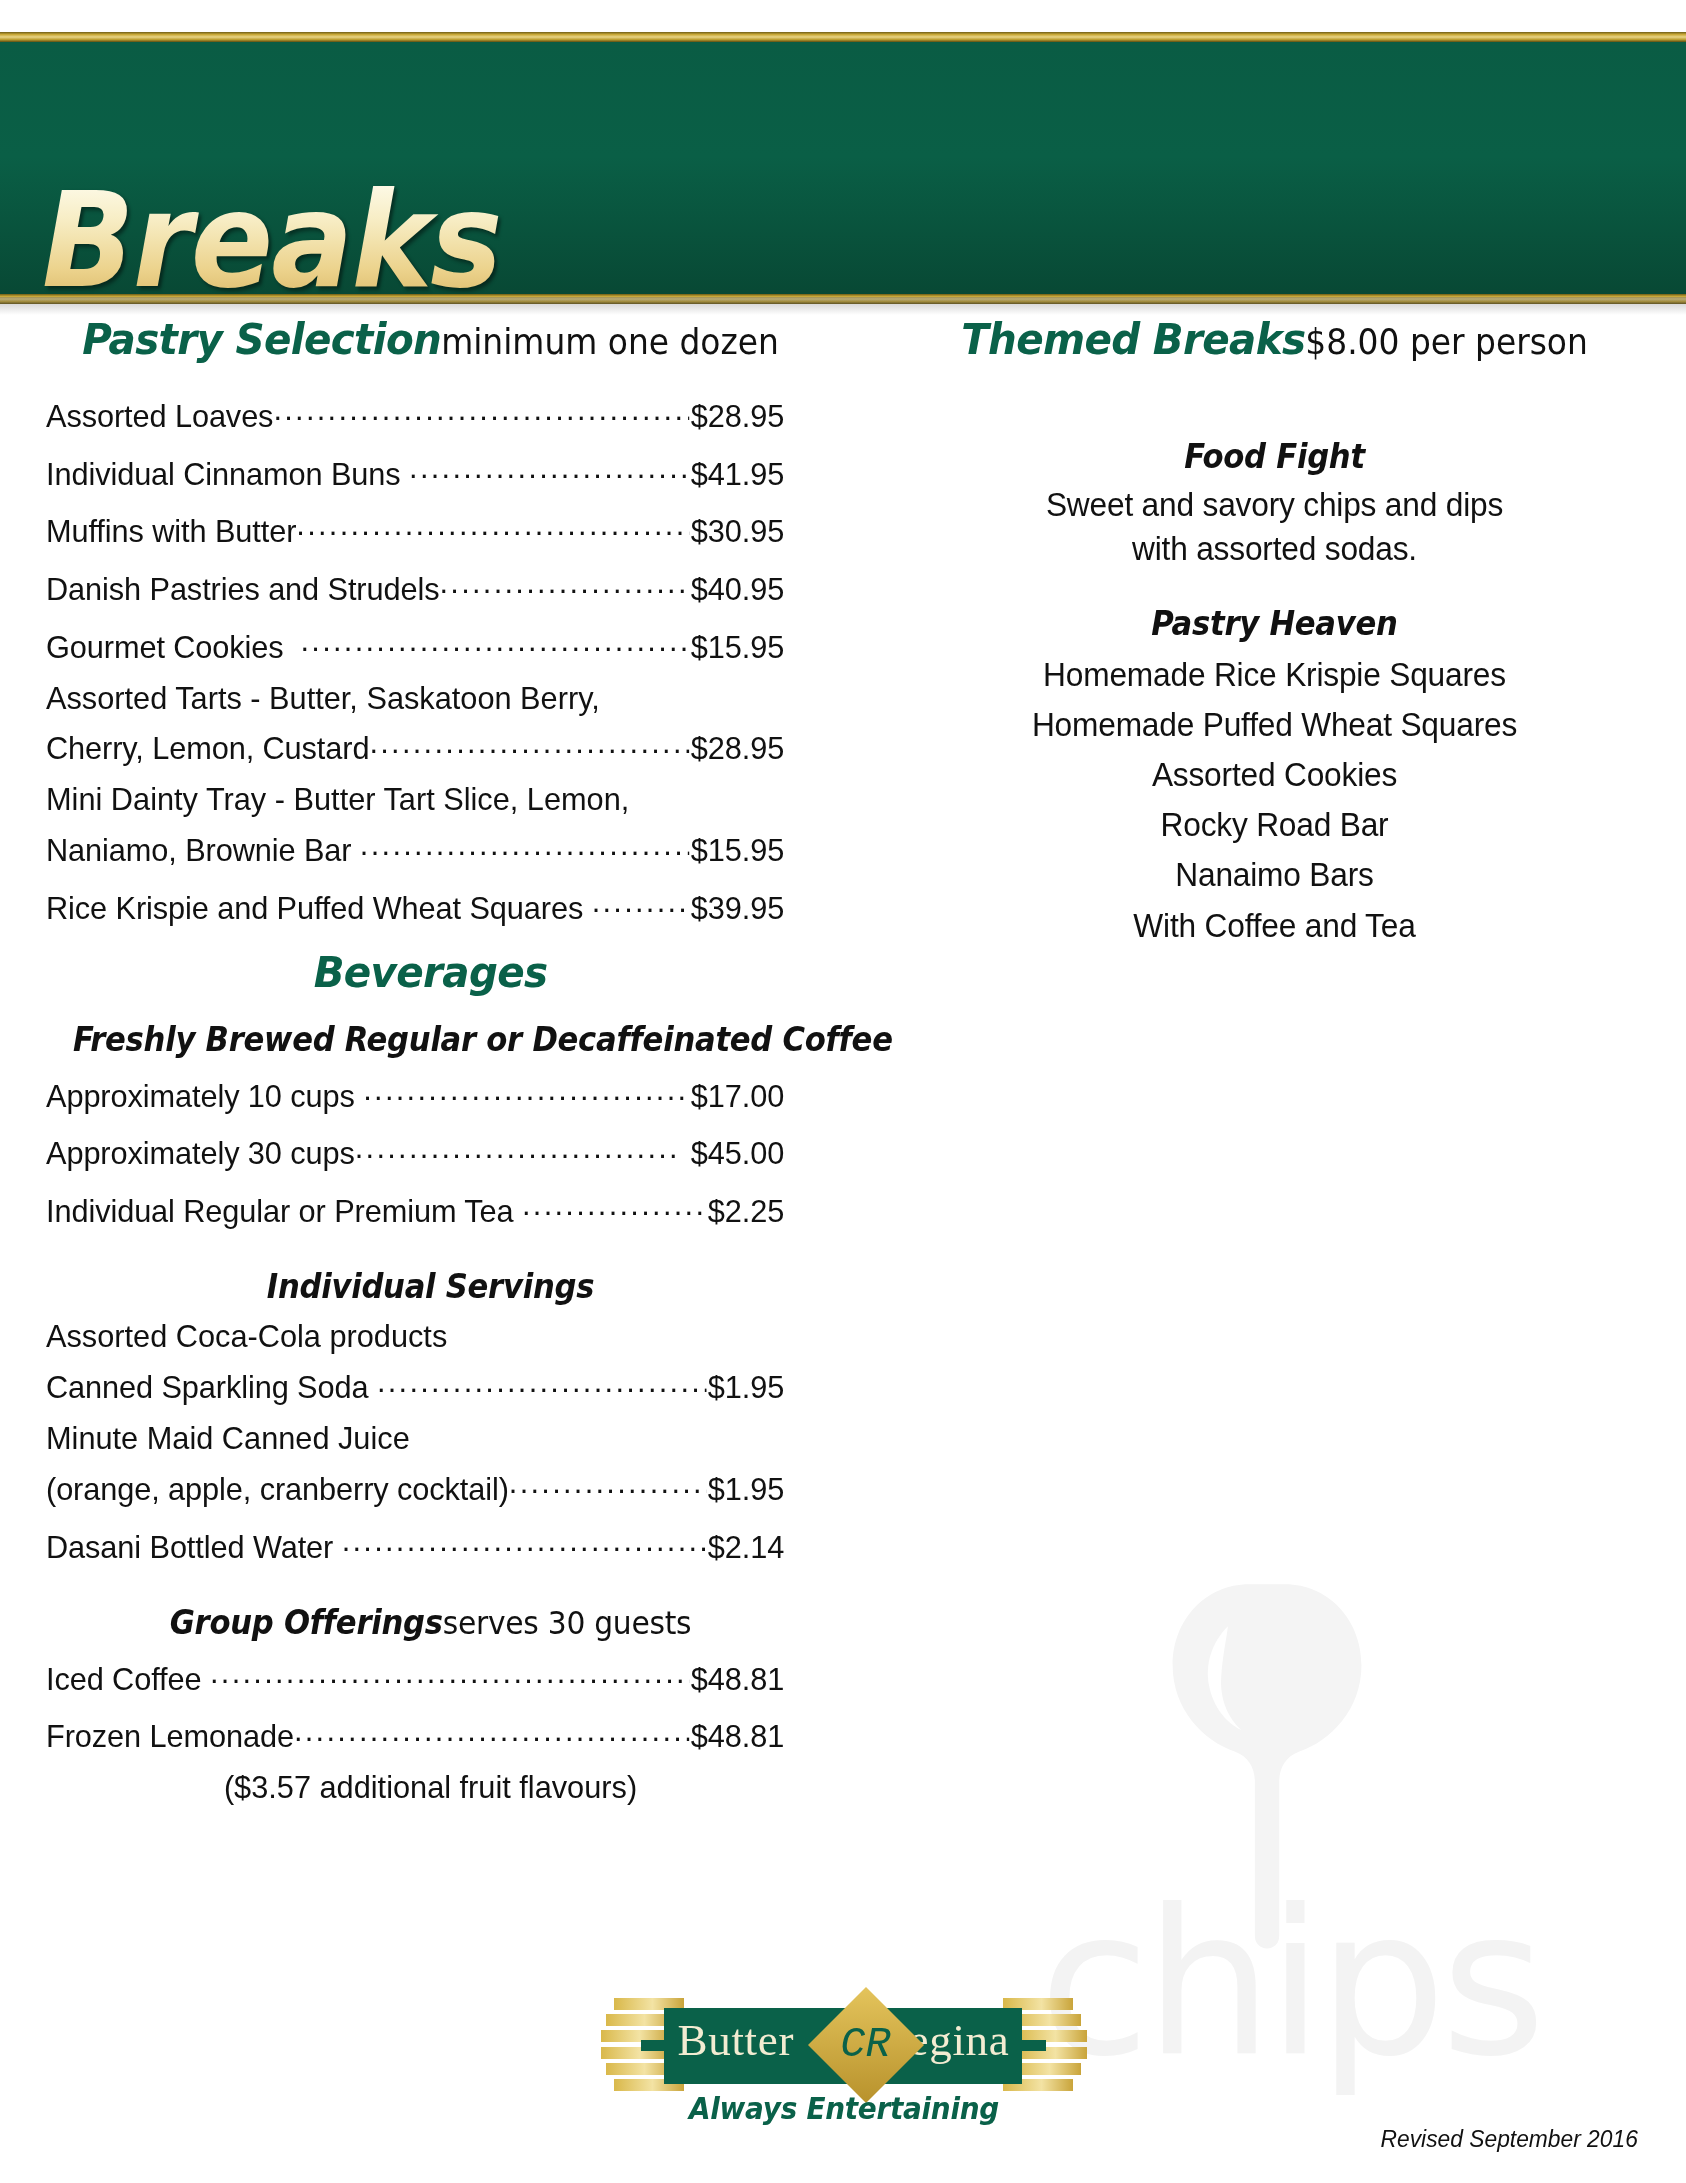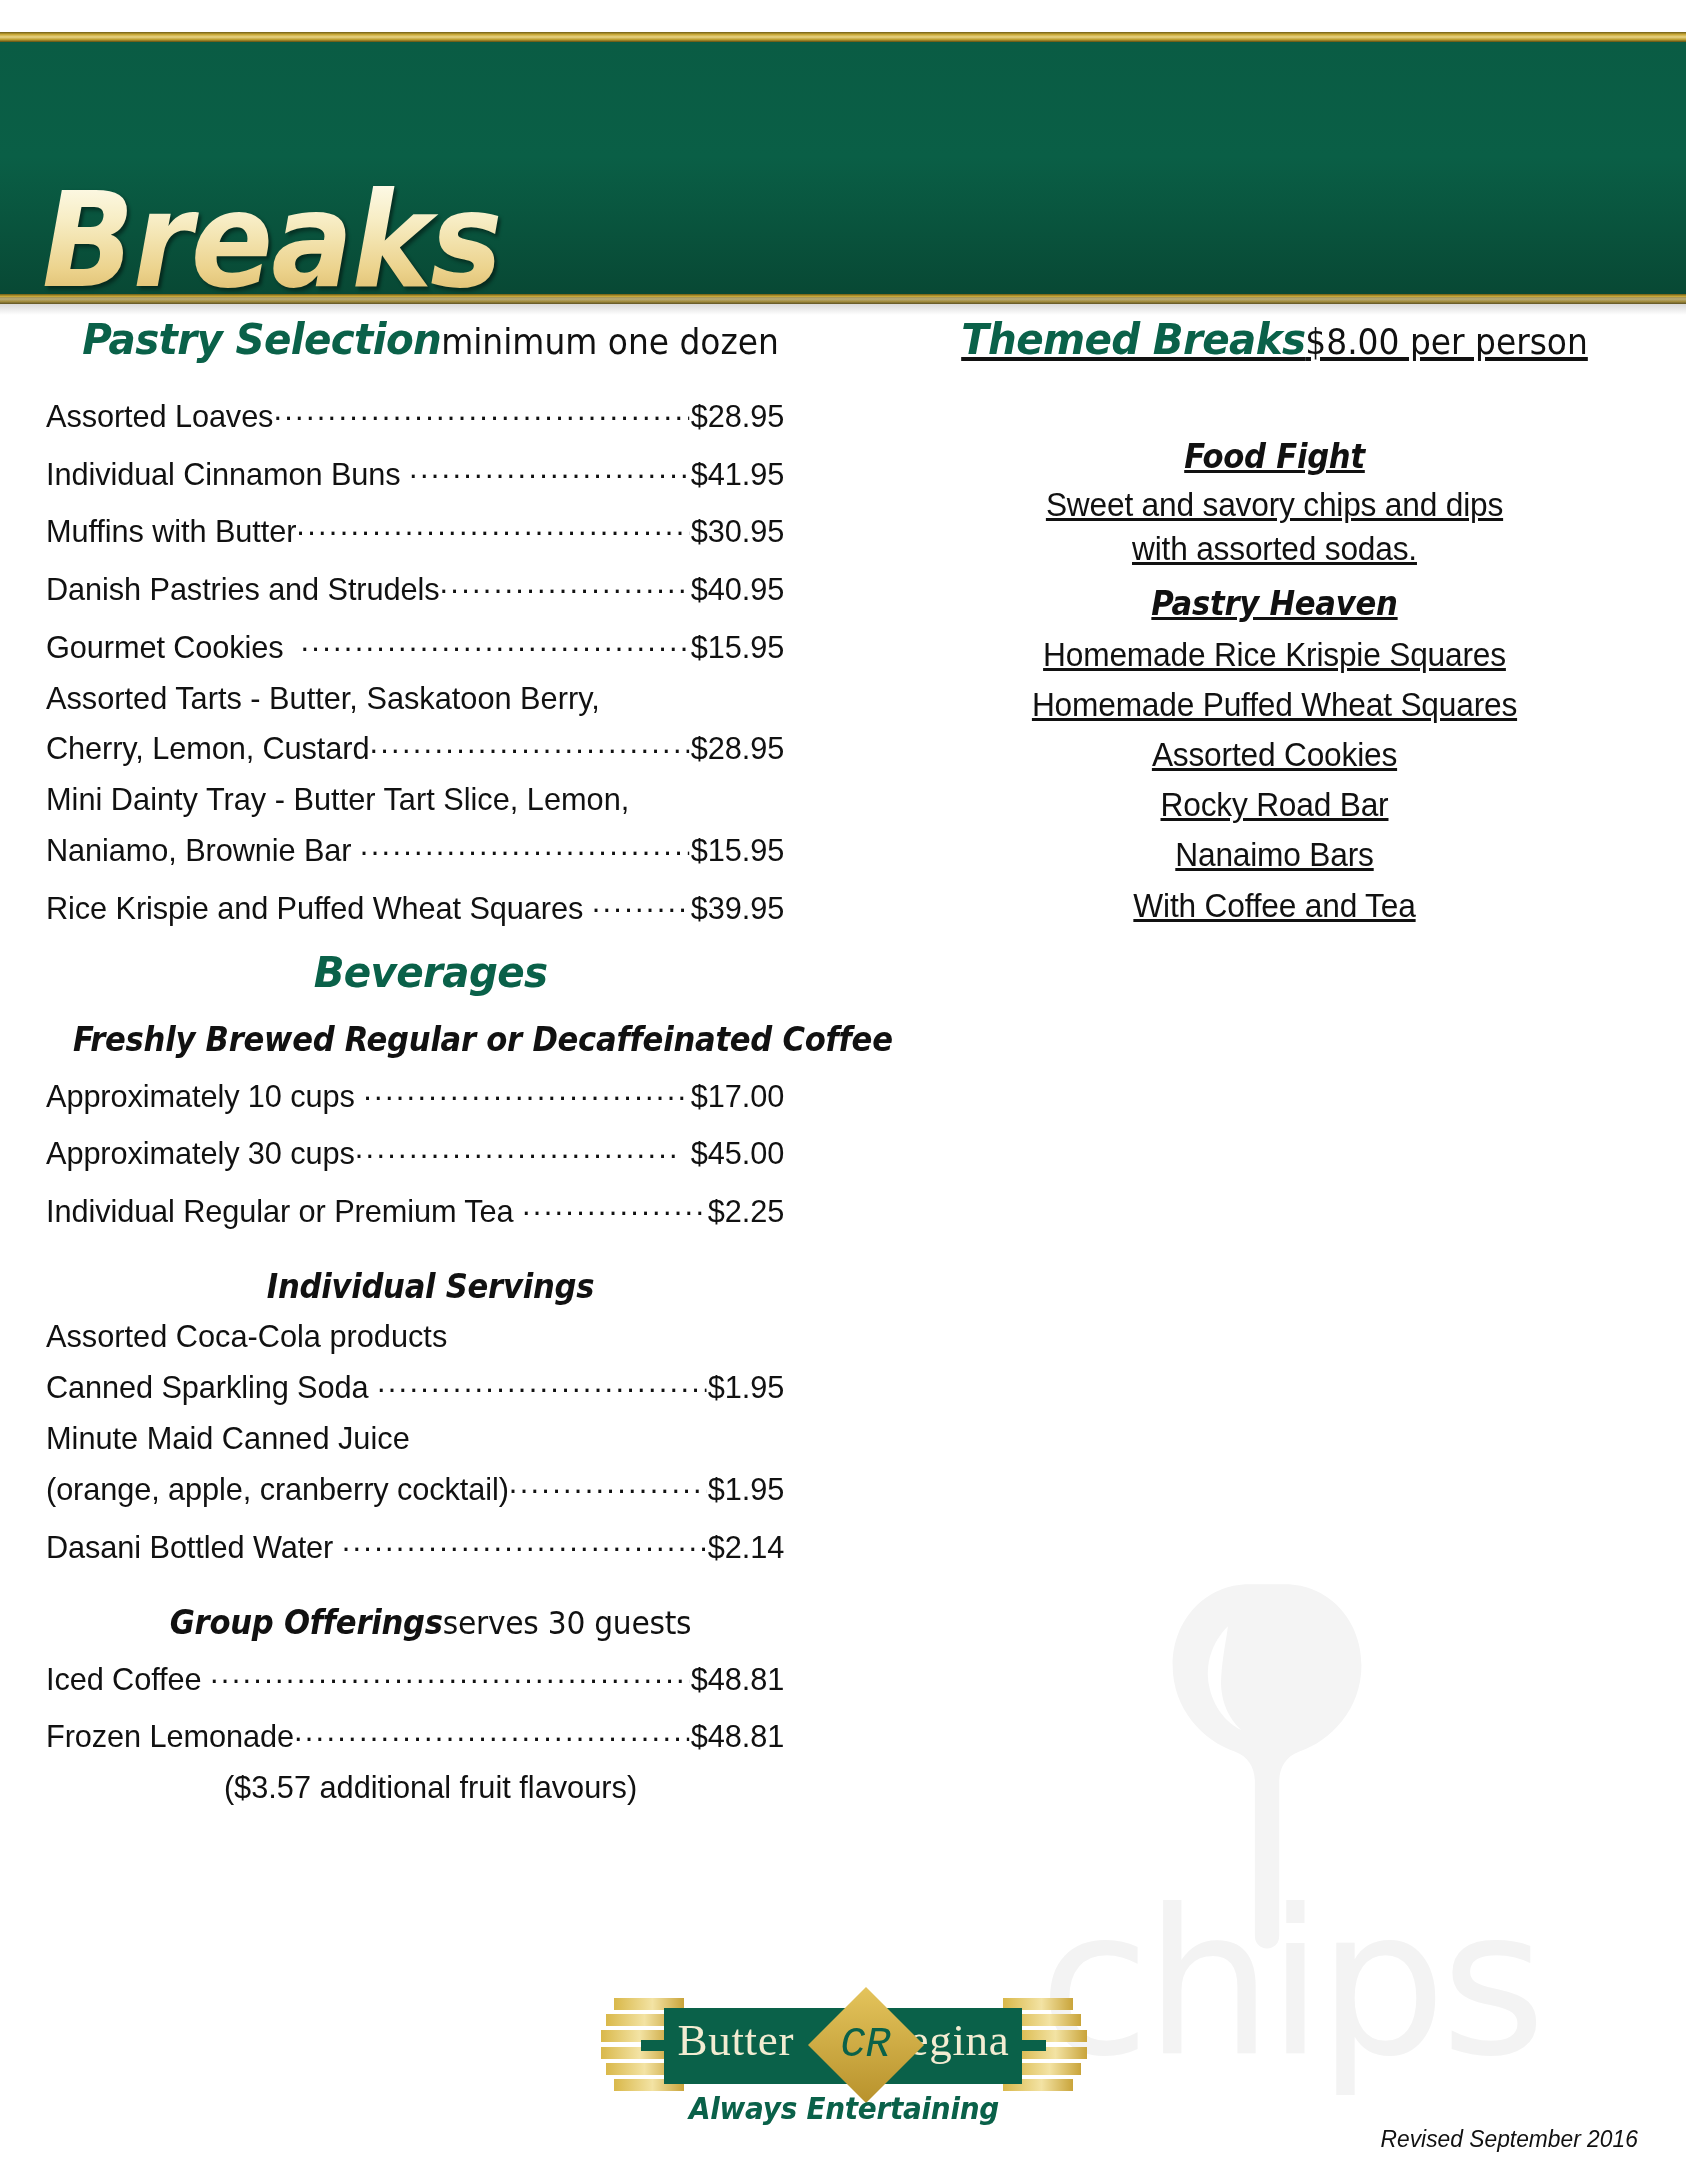--- a/index.html
+++ b/index.html
@@ -35,21 +35,21 @@
     background:linear-gradient(180deg,#fffdf0 0%,#f7edc4 35%,#ecd38d 72%,#d9b765 100%);
     -webkit-background-clip:text;background-clip:text;color:transparent;
     -webkit-text-fill-color:transparent;
     filter:drop-shadow(3.4px 3.4px 2px rgba(0,0,0,.45));
     transform:scaleX(.92);transform-origin:left bottom;
   }
 
   
   .content{position:absolute;left:0;top:317px;width:1687px;}
   .col-left{position:absolute;left:46px;top:0;width:769px;}
-  .col-right{position:absolute;left:907px;top:0;width:735px;text-align:center;text-decoration:underline;}
+  .col-right{position:absolute;left:907px;top:0;width:735px;text-align:center;}
 
   
   .sec-head{
     text-align:center;
     font-family:"DejaVu Sans","Liberation Sans",sans-serif;
     font-weight:bold;font-style:italic;
     color:#0a6149;
     font-size:43px;line-height:1.05;
     letter-spacing:-0.7px;
     transform:scaleX(.94);
@@ -350,21 +350,21 @@
     <div class="sec-head">
       <span>Themed Breaks</span><span class="tail">$8.00 per person</span>
     </div>
     <div class="gap-lg"></div>
     <div id="themed-list">
         <div style="margin-top: 35px;">
           <div class="sub-head" style="margin-bottom: 8px;">Food Fight</div>
           <div class="rpara">Sweet and savory chips and dips</div>
           <div class="rpara">with assorted sodas.</div>
         </div>
-        <div style="margin-top: 15px;">
+        <div style="margin-top: 35px;">
           <div class="sub-head" style="margin-bottom: 8px;">Pastry Heaven</div>
           <div class="rline">Homemade Rice Krispie Squares</div>
           <div class="rline">Homemade Puffed Wheat Squares</div>
           <div class="rline">Assorted Cookies</div>
           <div class="rline">Rocky Road Bar</div>
           <div class="rline">Nanaimo Bars</div>
           <div class="rline">With Coffee and Tea</div>
         </div>
       </div>
 

